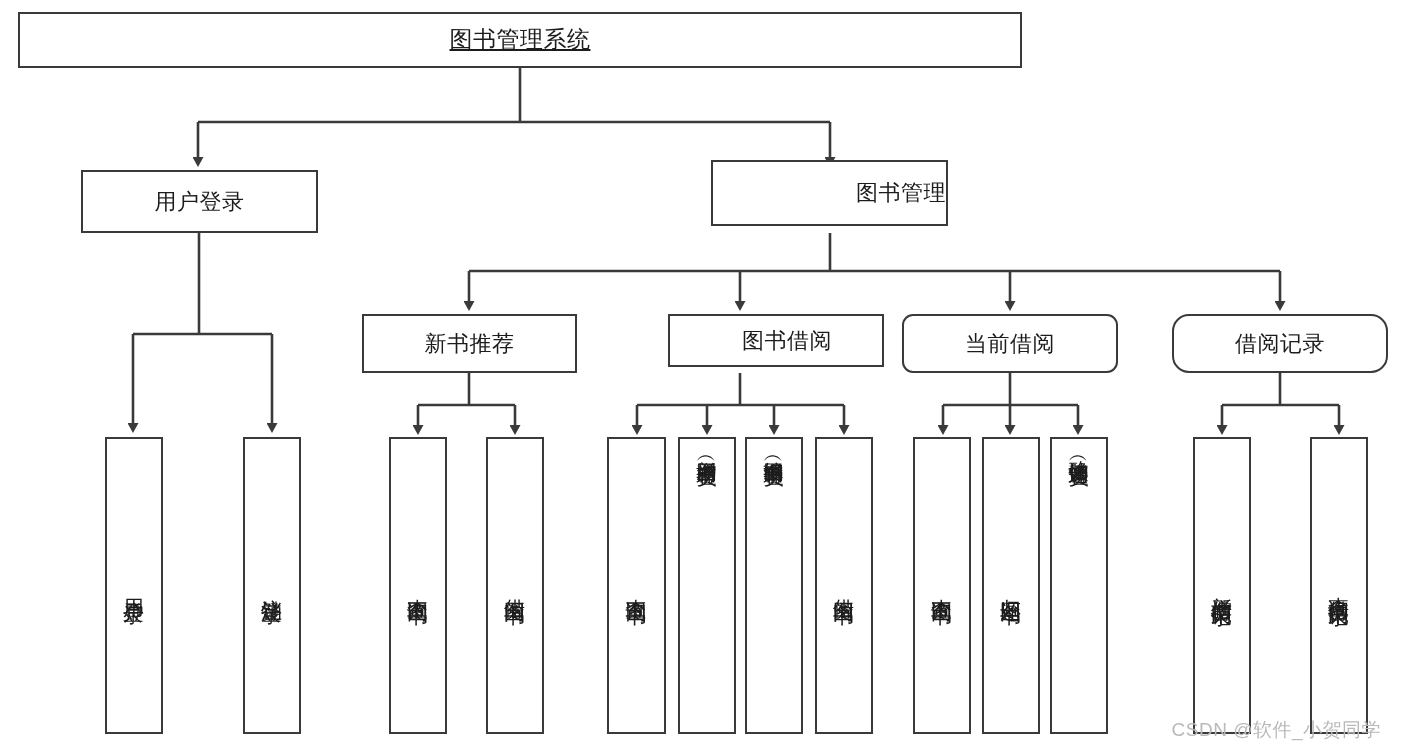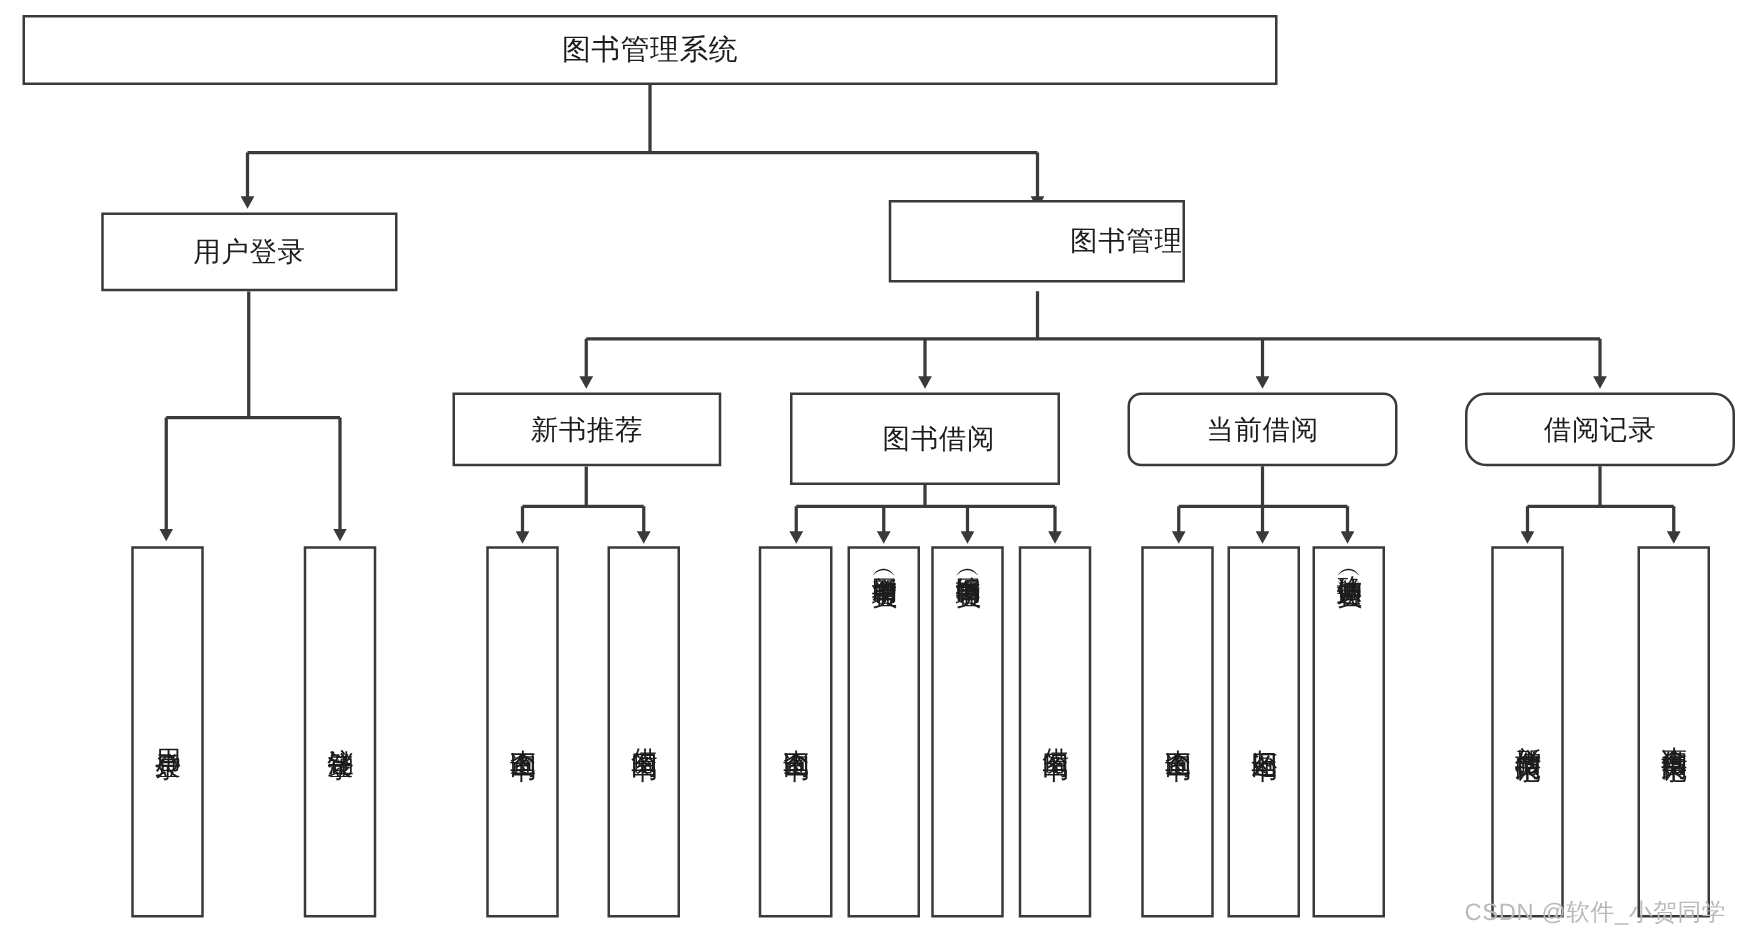--- a/index.html
+++ b/index.html
@@ -43,20 +43,21 @@
     line-height: 1.18;
     letter-spacing: 0.5px;
     white-space: nowrap;
   }
   
   .node.horiz .node-label {
     font-size: 22px;
   }
   .node.root .node-label {
     font-size: 23px;
+    text-decoration: underline;
   }
   
   .node.vert {
     align-items: flex-start;
     justify-content: center;
     padding-top: 6px;
   }
   .node.vert .node-label {
     writing-mode: vertical-rl;
     text-orientation: upright;
@@ -150,21 +151,21 @@
   </div>
 
   <div class="node horiz" style="left:711px; top:160px; width:237px; height:66px;justify-content:flex-end;">
     <span class="node-label">图书管理</span>
   </div>
 
   <div class="node horiz" style="left:362px; top:314px; width:215px; height:59px;">
     <span class="node-label">新书推荐</span>
   </div>
 
-  <div class="node horiz" style="left:632px; top:314px; width:216px; height:74px;padding-left:22px;">
+  <div class="node horiz" style="left:668px; top:314px; width:216px; height:53px;padding-left:22px;">
     <span class="node-label">图书借阅</span>
   </div>
 
   <div class="node horiz" style="left:902px; top:314px; width:216px; height:59px;border-radius:11px;">
     <span class="node-label">当前借阅</span>
   </div>
 
   <div class="node horiz" style="left:1172px; top:314px; width:216px; height:59px;border-radius:17px;">
     <span class="node-label">借阅记录</span>
   </div>

